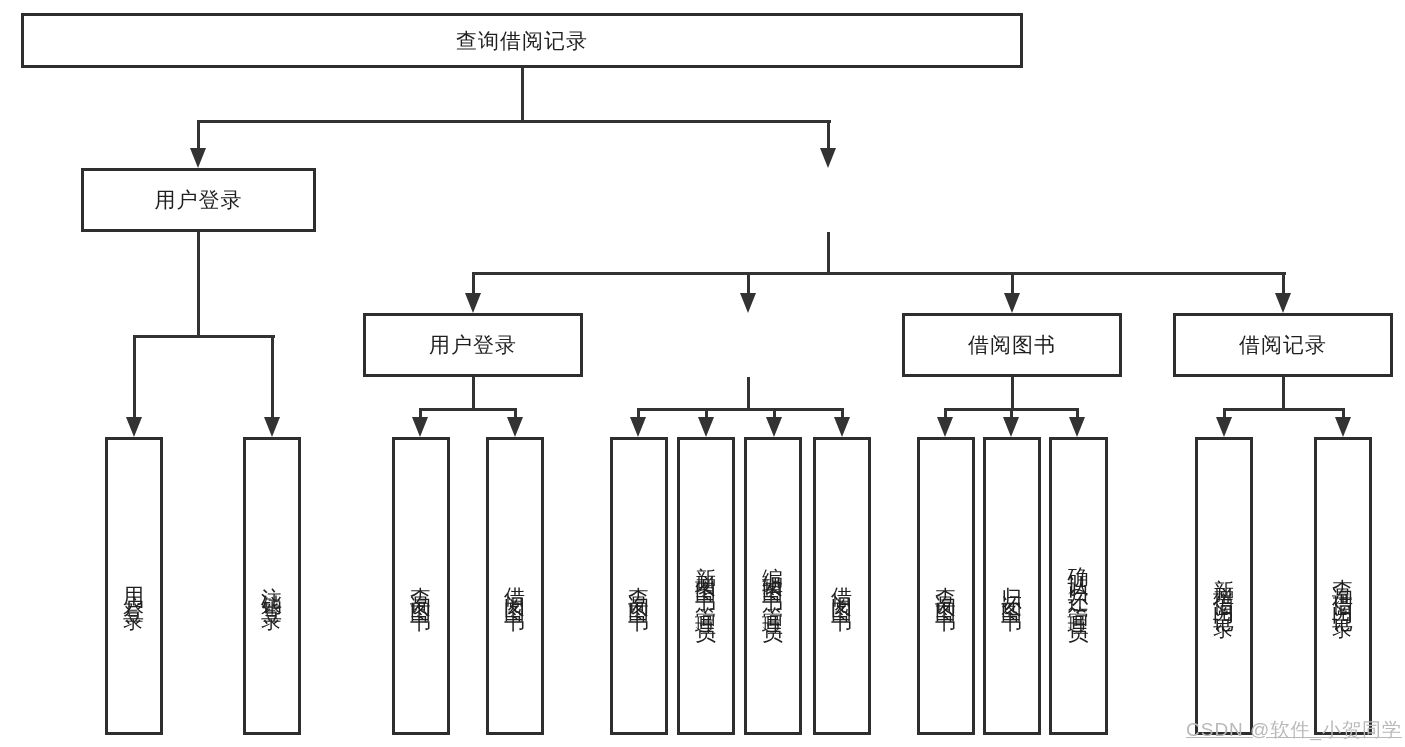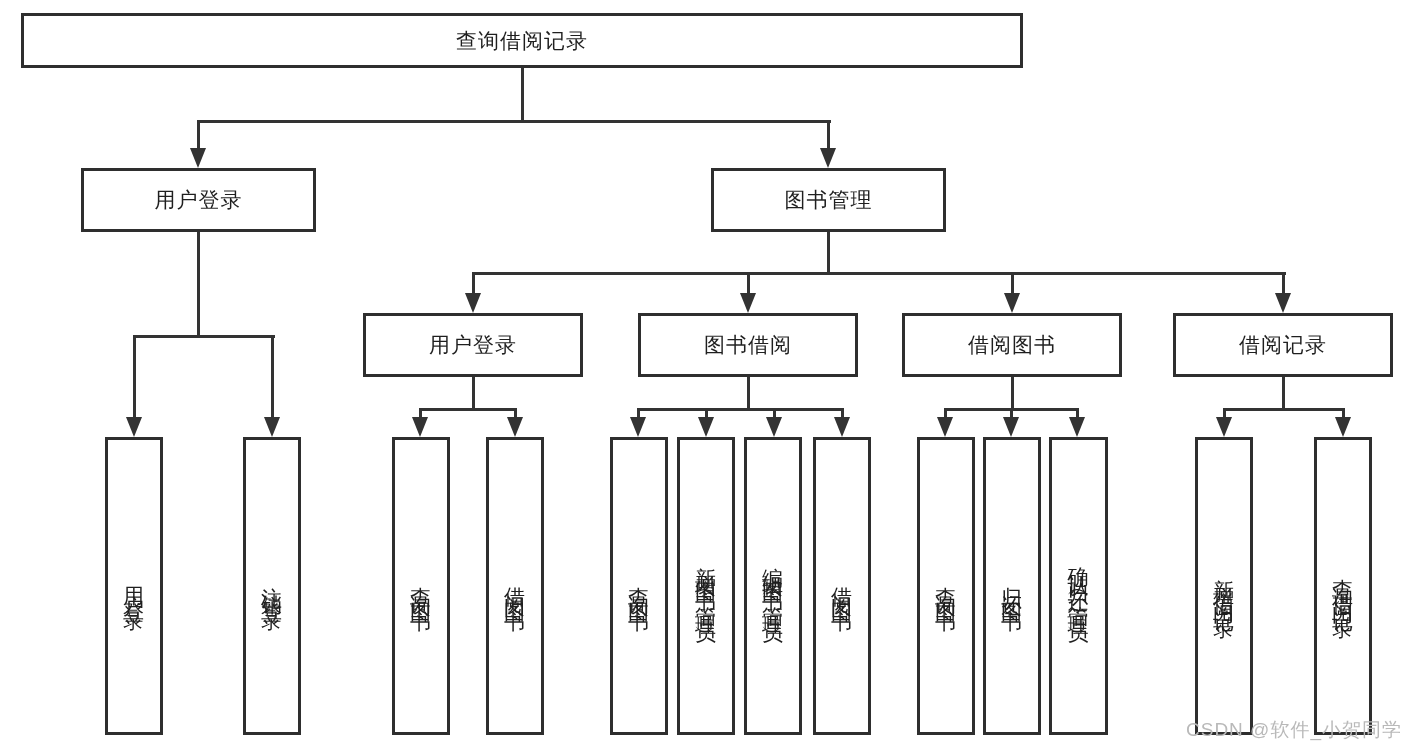--- a/index.html
+++ b/index.html
@@ -44,59 +44,58 @@
   }
 
   .watermark{
     position:absolute;
     left:1186px;top:717px;
     font-size:19px;
     color:#b9b9b9;
     letter-spacing:1px;
     white-space:nowrap;
     z-index:3;
+    text-decoration:underline;
   }
 </style>
 </head>
 <body>
 
 <div id="canvas">
 
   <div class="box" style="left:21px;top:13px;width:1002px;height:55px">查询借阅记录</div>
 
   <div class="ln" style="left:521px;top:68px;width:3px;height:52px"></div>
   <div class="ln" style="left:197px;top:120px;width:634px;height:3px"></div>
   <div class="ln" style="left:197px;top:120px;width:3px;height:30px"></div>
   <div class="ln" style="left:827px;top:120px;width:3px;height:30px"></div>
   <div class="ah" style="left:190px;top:148px"></div>
   <div class="ah" style="left:820px;top:148px"></div>
 
   <div class="box" style="left:81px;top:168px;width:235px;height:64px">用户登录</div>
-  <div class="box" style="left:711px;top:168px;width:235px;height:64px">图书管理</div>
 
   <div class="ln" style="left:197px;top:232px;width:3px;height:103px"></div>
   <div class="ln" style="left:133px;top:335px;width:142px;height:3px"></div>
   <div class="ln" style="left:133px;top:335px;width:3px;height:84px"></div>
   <div class="ln" style="left:271px;top:335px;width:3px;height:84px"></div>
   <div class="ah" style="left:126px;top:417px"></div>
   <div class="ah" style="left:264px;top:417px"></div>
 
   <div class="ln" style="left:827px;top:232px;width:3px;height:40px"></div>
   <div class="ln" style="left:472px;top:272px;width:814px;height:3px"></div>
   <div class="ln" style="left:472px;top:272px;width:3px;height:23px"></div>
   <div class="ln" style="left:747px;top:272px;width:3px;height:23px"></div>
   <div class="ln" style="left:1011px;top:272px;width:3px;height:23px"></div>
   <div class="ln" style="left:1282px;top:272px;width:3px;height:23px"></div>
   <div class="ah" style="left:465px;top:293px"></div>
   <div class="ah" style="left:740px;top:293px"></div>
   <div class="ah" style="left:1004px;top:293px"></div>
   <div class="ah" style="left:1275px;top:293px"></div>
 
   <div class="box" style="left:363px;top:313px;width:220px;height:64px">用户登录</div>
-  <div class="box" style="left:638px;top:313px;width:220px;height:64px">图书借阅</div>
   <div class="box" style="left:902px;top:313px;width:220px;height:64px">借阅图书</div>
   <div class="box" style="left:1173px;top:313px;width:220px;height:64px">借阅记录</div>
 
   <div class="ln" style="left:472px;top:377px;width:3px;height:31px"></div>
   <div class="ln" style="left:419px;top:408px;width:98px;height:3px"></div>
   <div class="ln" style="left:419px;top:408px;width:3px;height:11px"></div>
   <div class="ln" style="left:514px;top:408px;width:3px;height:11px"></div>
   <div class="ah" style="left:412px;top:417px"></div>
   <div class="ah" style="left:507px;top:417px"></div>
 

